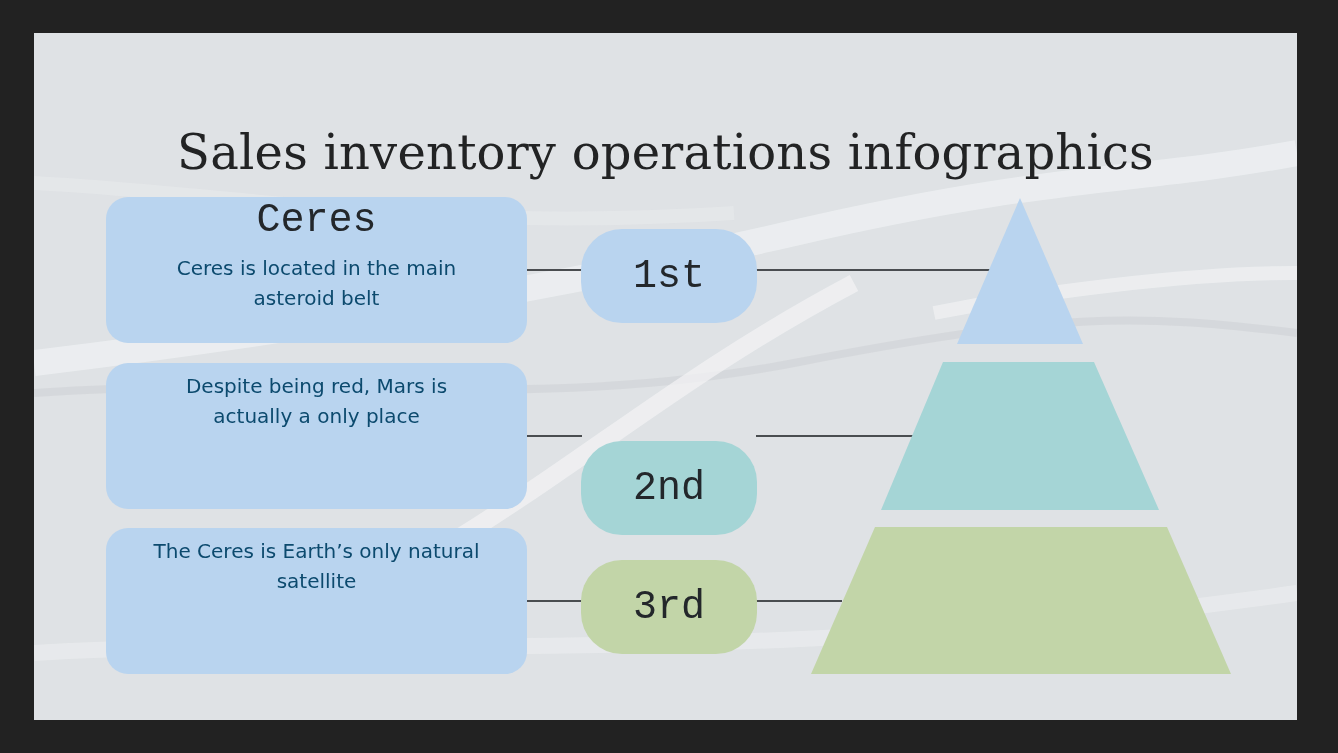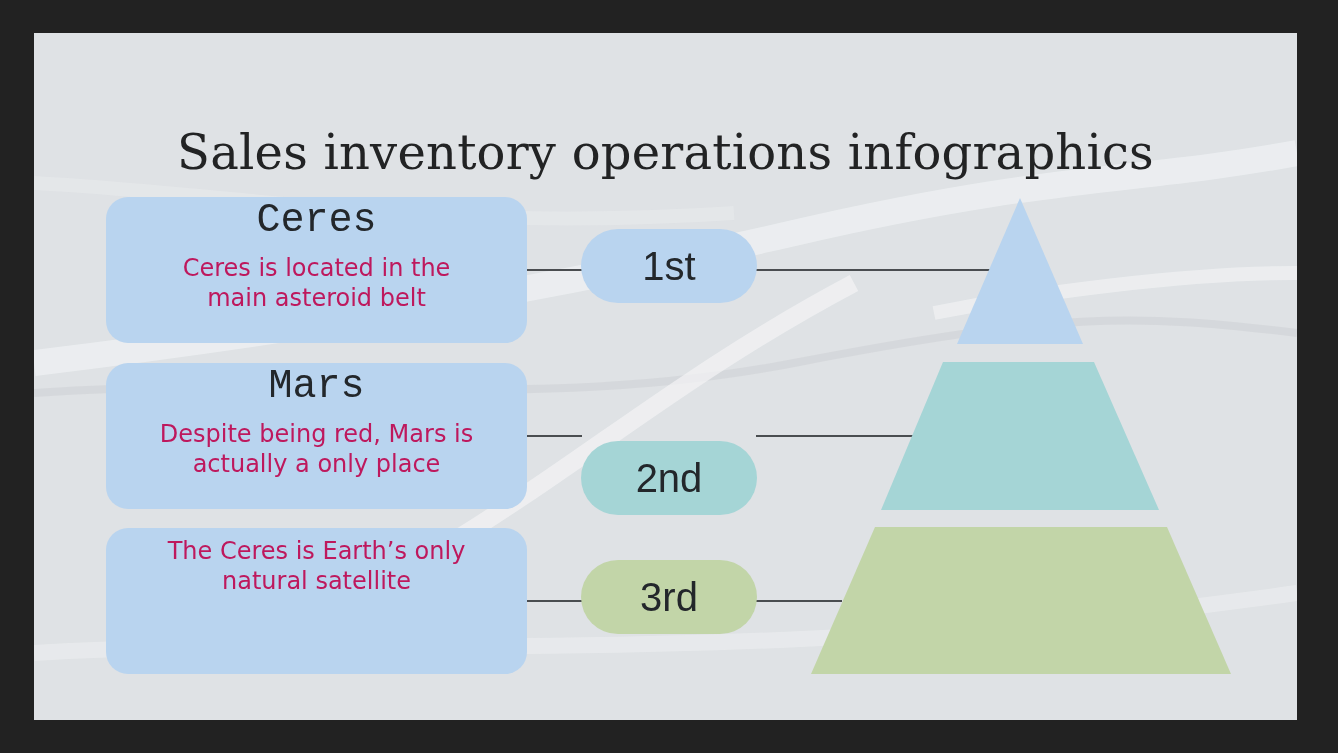--- a/index.html
+++ b/index.html
@@ -28,27 +28,27 @@
     text-align: center;
   }
   .card .name {
     display: block; 
     font-family: Liberation Mono, monospace;
     font-size: 40px; color: #23272b; line-height: 48px;
   }
   .card .desc {
     display: block; margin: 8px auto 0; width: 330px;
     font-family: "DejaVu Sans", sans-serif;
-    font-size: 24px; line-height: 30px; color: #be185d;
+    font-size: 20px; line-height: 30px; color: #0c4a6e;
   }
   .pill {
-    position: absolute; left: 581px; width: 176px; height: 74px;
+    position: absolute; left: 581px; width: 176px; height: 94px;
     border-radius: 41px;
     display: flex; align-items: center; justify-content: center;
-    font-family: Liberation Sans, sans-serif;
+    font-family: Liberation Mono, monospace;
     font-size: 40px; color: #23272b;
   }
   .line { position: absolute; height: 2px; background: #4a4d50; }
   svg.pyramid { position: absolute; left: 0; top: 0; }
 </style>
 </head>
 <body>
 
 <div class="sheet">
   <svg class="bg" width="1263" height="687">
@@ -68,21 +68,20 @@
   </svg>
 </div>
 
 <h1 class="title">Sales inventory operations infographics</h1>
 
 <div class="card" style="top:197px;">
   <span class="name">Ceres</span>
   <span class="desc">Ceres is located in the main asteroid belt</span>
 </div>
 <div class="card" style="top:363px;">
-  <span class="name">Mars</span>
   <span class="desc">Despite being red, Mars is actually a only place</span>
 </div>
 <div class="card" style="top:528px;">
   <span class="desc">The Ceres is Earth’s only natural satellite</span>
 </div>
 
 <div class="line" style="left:527px; width:55px; top:269px;"></div>
 <div class="line" style="left:756px; width:234px; top:269px;"></div>
 <div class="line" style="left:527px; width:55px; top:435px;"></div>
 <div class="line" style="left:756px; width:158px; top:435px;"></div>

